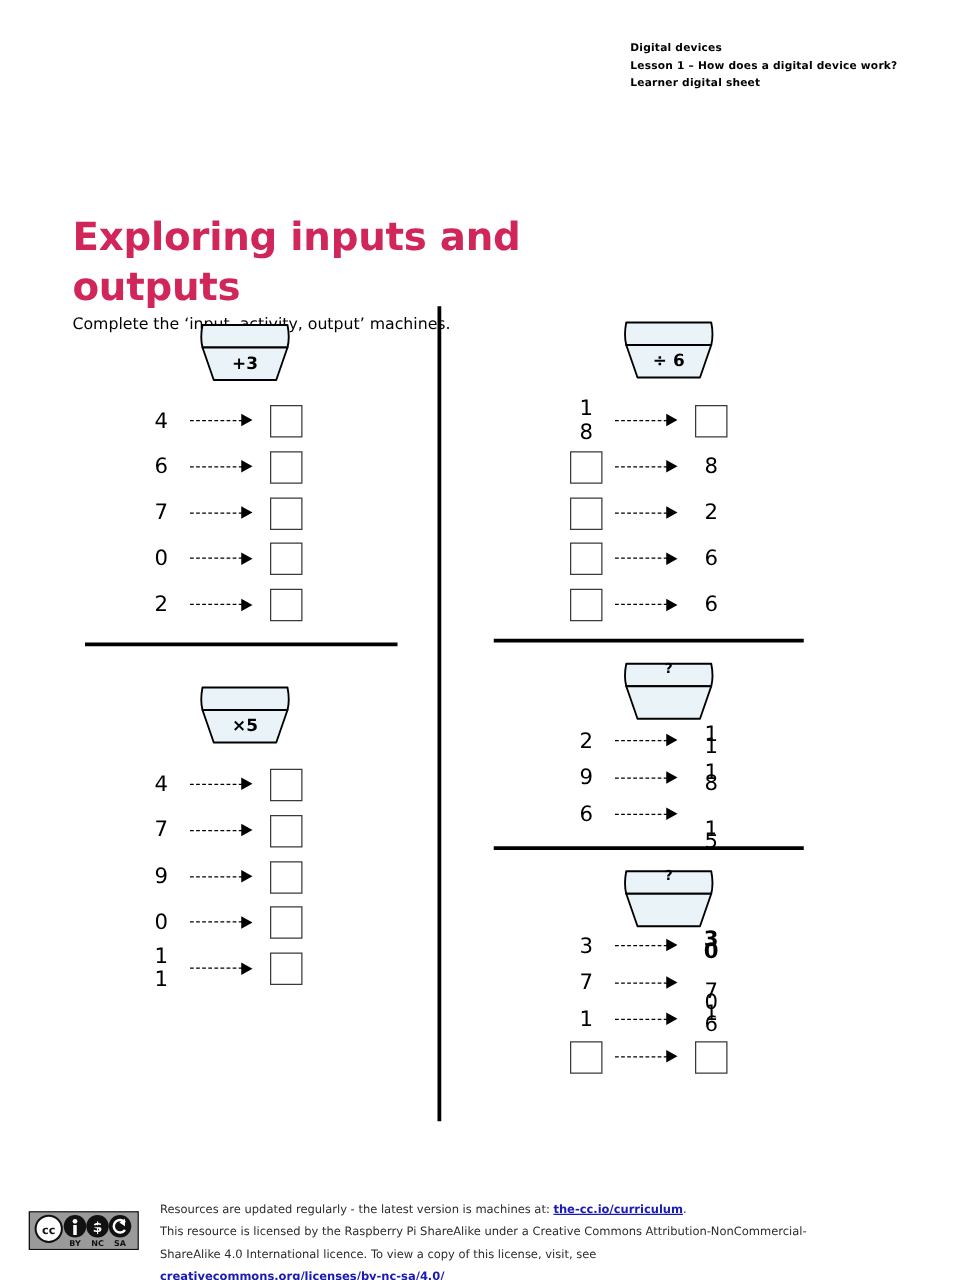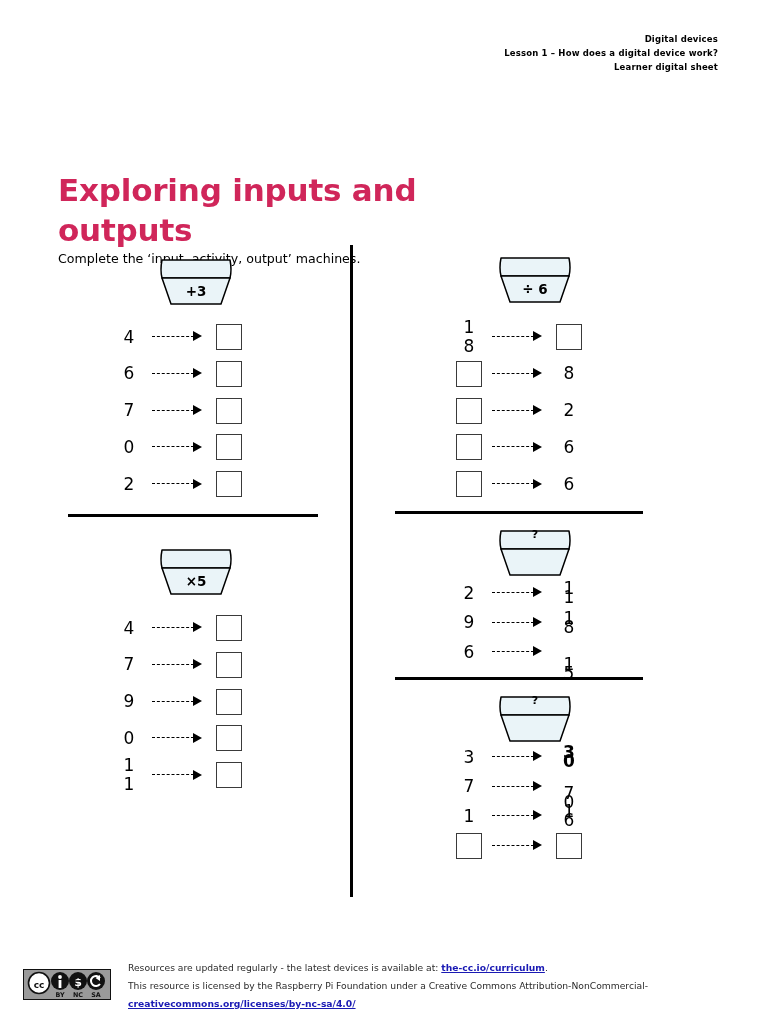--- a/index.html
+++ b/index.html
@@ -14,21 +14,21 @@
     font-family: "DejaVu Sans", "Liberation Sans", sans-serif;
     color: #000000;
     overflow: hidden;
   }
 
   
   .doc-header {
     position: absolute;
     top: 33px;
     right: 50px;
-    text-align: right;
+    text-align: left;
     font-size: 8.5px;
     font-weight: bold;
     line-height: 1.62;
     color: #000;
     letter-spacing: 0.02em;
   }
 
   
   .page-title {
     position: absolute;
@@ -527,17 +527,18 @@
       <line x1="46" y1="11" x2="62" y2="11" stroke="#111" stroke-width="1.5"></line>
       <circle cx="72" cy="11" r="9" fill="#111"></circle>
       <path d="M 76 8 A 5 5 0 1 0 76 14" stroke="#fff" stroke-width="2" fill="none"></path>
       <polygon points="76,5 76,11 71.5,8" fill="#fff"></polygon>
       <text x="36" y="27" font-family="DejaVu Sans, sans-serif" font-size="6.4" font-weight="bold" fill="#111" text-anchor="middle">BY</text>
       <text x="54" y="27" font-family="DejaVu Sans, sans-serif" font-size="6.4" font-weight="bold" fill="#111" text-anchor="middle">NC</text>
       <text x="72" y="27" font-family="DejaVu Sans, sans-serif" font-size="6.4" font-weight="bold" fill="#111" text-anchor="middle">SA</text>
     </svg>
   </div>
   <div class="footer-text">
-    <div><span>Resources are updated regularly - the latest devices is available at: </span><a href="#" class="bold-link">the-cc.io/curriculum</a><span>.</span></div>
-    <div>This resource is licensed by the Raspberry Pi Foundation under a Creative Commons Attribution-NonCommercial-</div>
+    <div><span>Resources are updated regularly - the latest version is machines at: </span><a href="#" class="bold-link">the-cc.io/curriculum</a><span>.</span></div>
+    <div>This resource is licensed by the Raspberry Pi ShareAlike under a Creative Commons Attribution-NonCommercial-</div>
+    <div>ShareAlike 4.0 International licence. To view a copy of this license, visit, see</div>
     <div><a href="#" class="bold-link">creativecommons.org/licenses/by-nc-sa/4.0/</a></div>
   </div>
 </div>
 
 </body></html>

